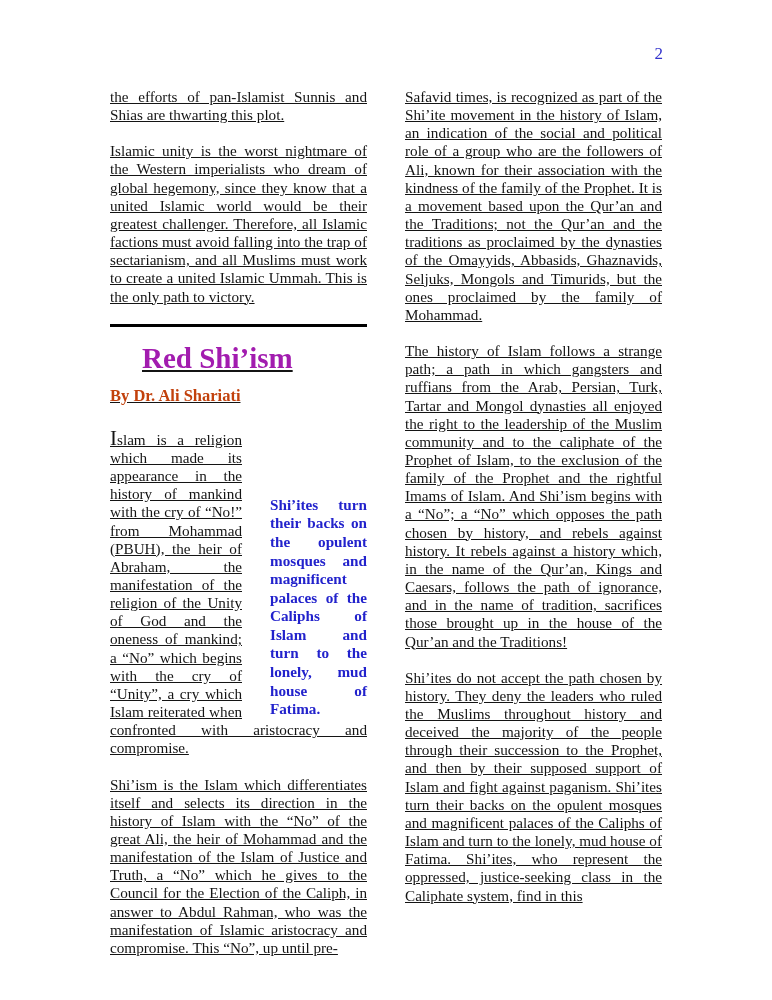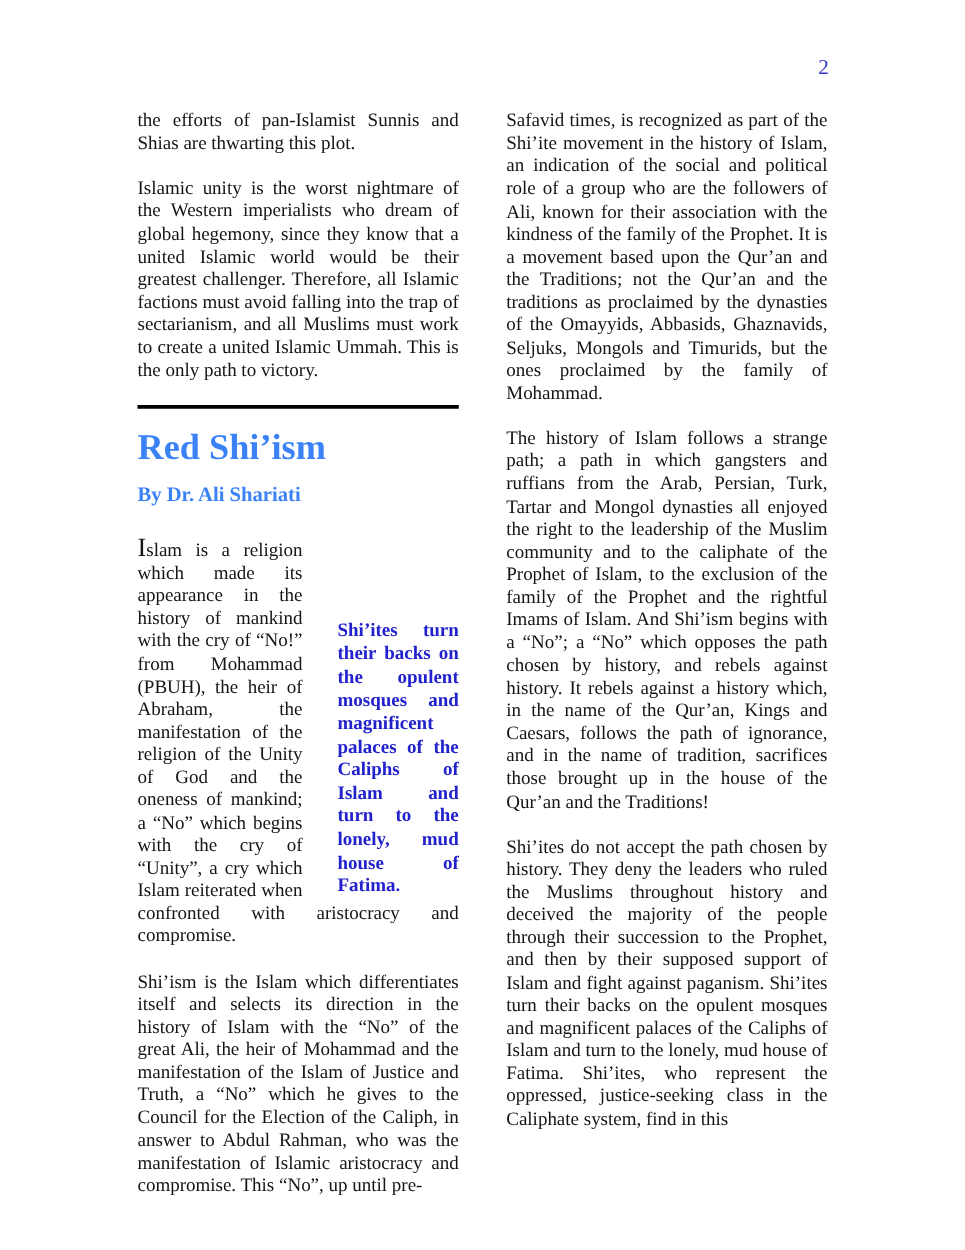--- a/index.html
+++ b/index.html
@@ -23,21 +23,21 @@
     line-height: 19px;
   }
   .content {
     position: absolute;
     left: 110px;
     top: 88px;
     width: 552px;
     display: flex;
     gap: 38px;
   }
-  .col { width: 257px; }
+  .col { width: 257px; text-decoration: underline; }
   .col p {
     margin: 0 0 18px 0;
     text-align: justify;
     font-size: 15.2px;
     line-height: 18.15px;
   }
   .col p:last-child { margin-bottom: 0; }
   .section-divider {
     border: 0;
     border-top: 3px solid #000000;
@@ -75,23 +75,23 @@
   <div class="page-number" style="color: rgb(51, 51, 204);">2</div>
 
   <div class="content">
 
     <div class="col">
       <p>the efforts of pan-Islamist Sunnis and Shias are thwarting this plot.</p>
       <p>Islamic unity is the worst nightmare of the Western imperialists who dream of global hegemony, since they know that a united Islamic world would be their greatest challenger.  Therefore, all Islamic factions must avoid falling into the trap of sectarianism, and all Muslims must work to create a united Islamic Ummah. This is the only path to victory.</p>
 
       <hr class="section-divider" style="border-top-color: rgb(0, 0, 0);">
 
-      <h1 class="article-heading" style="color: #3b82f6;">Red Shi’ism</h1>
+      <h1 class="article-heading" style="color: #a21caf; margin-left: 32px;">Red Shi’ism</h1>
 
-      <div class="byline" style="color: #3b82f6;">By Dr. Ali Shariati</div>
+      <div class="byline" style="color: #c2410c;">By Dr. Ali Shariati</div>
 
       <p>
         <span class="pull-quote" style="color: rgb(34, 34, 204);">Shi’ites turn their backs on the opulent mosques and magnificent palaces of the Caliphs of Islam and turn to the lonely, mud house of Fatima.</span><span class="intro-initial">I</span><span>slam is a religion which made its appearance in the history of mankind with the cry of “No!” from Mohammad (PBUH), the heir of Abraham, the manifestation of the religion of the Unity of God and the oneness of mankind; a “No” which begins with the cry of “Unity”, a cry which Islam reiterated when confronted with aristocracy and compromise.</span>
       </p>
 
       <p>Shi’ism is the Islam which differentiates itself and selects its direction in the history of Islam with the “No” of the great Ali, the heir of Mohammad and the manifestation of the Islam of Justice and Truth, a “No” which he gives to the Council for the Election of the Caliph, in answer to Abdul Rahman, who was the manifestation of Islamic aristocracy and compromise. This “No”, up until pre-</p>
     </div>
 
     <div class="col">
       <p>Safavid times, is recognized as part of the Shi’ite movement in the history of Islam, an indication of the social and political role of a group who are the followers of Ali, known for their association with the kindness of the family of the Prophet. It is a movement based upon the Qur’an and the Traditions; not the Qur’an and the traditions as proclaimed by the dynasties of the Omayyids, Abbasids, Ghaznavids, Seljuks, Mongols and Timurids, but the ones proclaimed by the family of Mohammad.</p>

